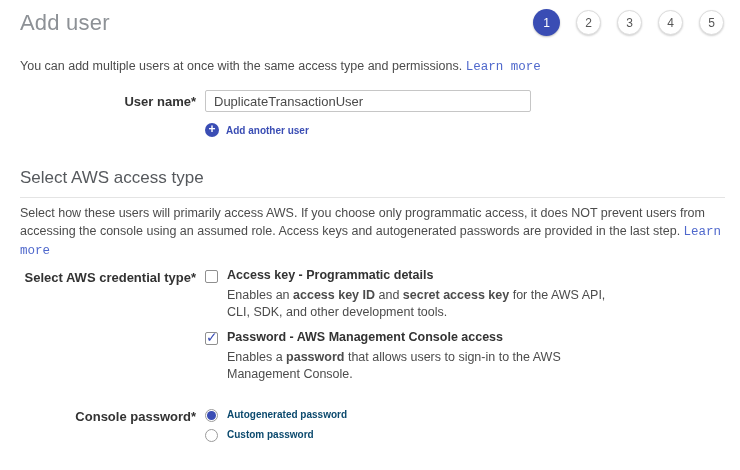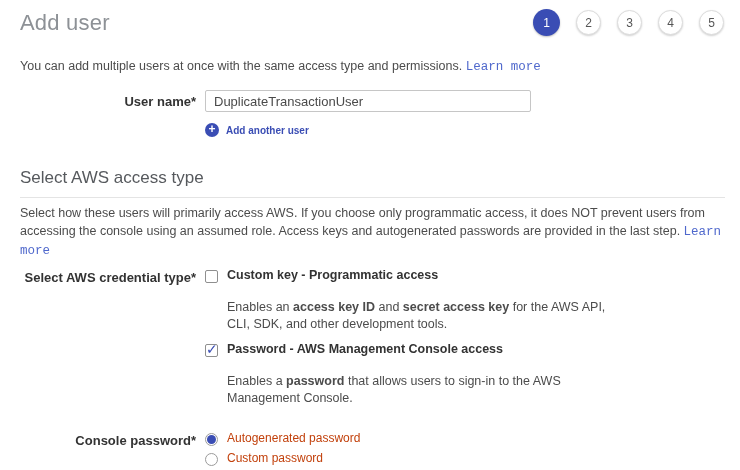--- a/index.html
+++ b/index.html
@@ -78,22 +78,22 @@
   .checkbox.checked .check{display:block;}
   .radio{
     flex:none;width:13px;height:13px;margin-top:2px;background:#fff;
     border:1px solid #9b9b9b;border-radius:50%;position:relative;cursor:pointer;
   }
   .radio.selected::after{
     content:"";position:absolute;left:1px;top:1px;width:9px;height:9px;
     border-radius:50%;background:var(--accent);
   }
   .opt-title{font-size:12.5px;font-weight:bold;color:#333;line-height:15px;}
-  .opt-desc{margin-top:16px;line-height:17px;color:#4c4c4c;max-width:400px;}
-  .opt-plain{font-size:12px;color:#c2410c;line-height:15px;}
+  .opt-desc{margin-top:4px;line-height:17px;color:#4c4c4c;max-width:400px;}
+  .opt-plain{font-size:10px;color:#0c4a6e;line-height:15px;font-weight:bold;}
   .stack>*+*{margin-top:5px;}
 </style>
 </head>
 <body>
 
 <div class="page">
 
   <div class="header">
     <div class="page-title">Add user</div>
     <div class="steps">
@@ -125,21 +125,21 @@
     <div class="section-heading">Select AWS access type</div>
     <div class="intro"><span>Select how these users will primarily access AWS. If you choose only programmatic access, it does NOT prevent users from accessing the console using an assumed role. Access keys and autogenerated passwords are provided in the last step.</span> <a class="link">Learn more</a></div>
 
     <div class="form-row" style="margin-top:8px;">
       <div class="row-label">Select AWS credential type*</div>
       <div class="row-control">
 
         <div class="option">
           <span class="checkbox"></span>
           <div>
-            <div class="opt-title">Custom key - Programmatic access</div>
+            <div class="opt-title">Access key - Programmatic details</div>
             <div class="opt-desc"><span>Enables an </span><b>access key ID</b><span> and </span><b>secret access key</b><span> for the AWS API, CLI, SDK, and other development tools.</span></div>
           </div>
         </div>
 
         <div class="option" style="margin-top:9px;">
           <span class="checkbox checked">
               <span class="check">✓</span>
             </span>
           <div>
             <div class="opt-title">Password - AWS Management Console access</div>

